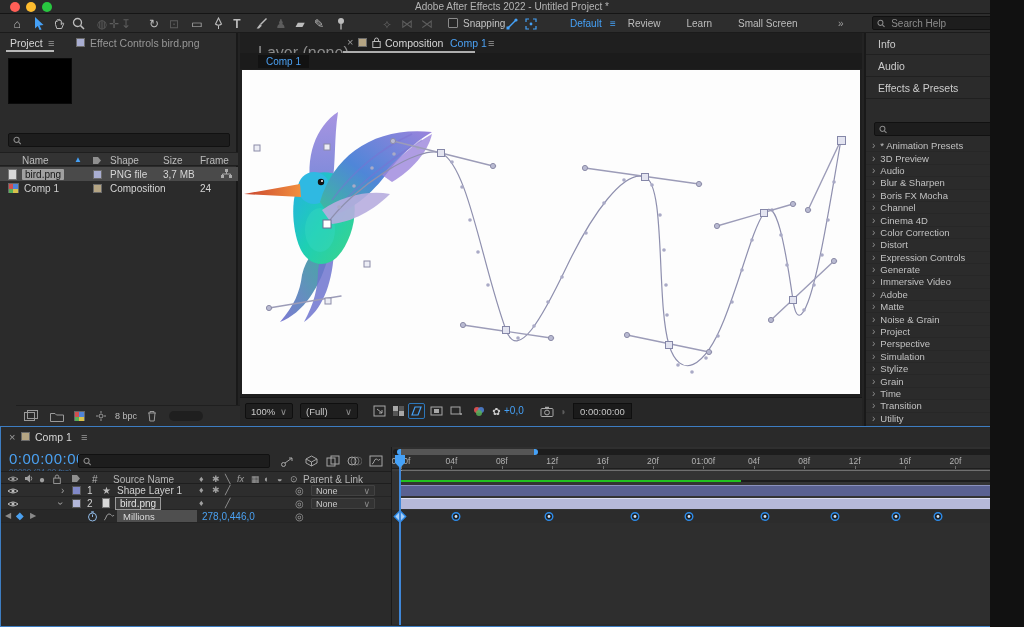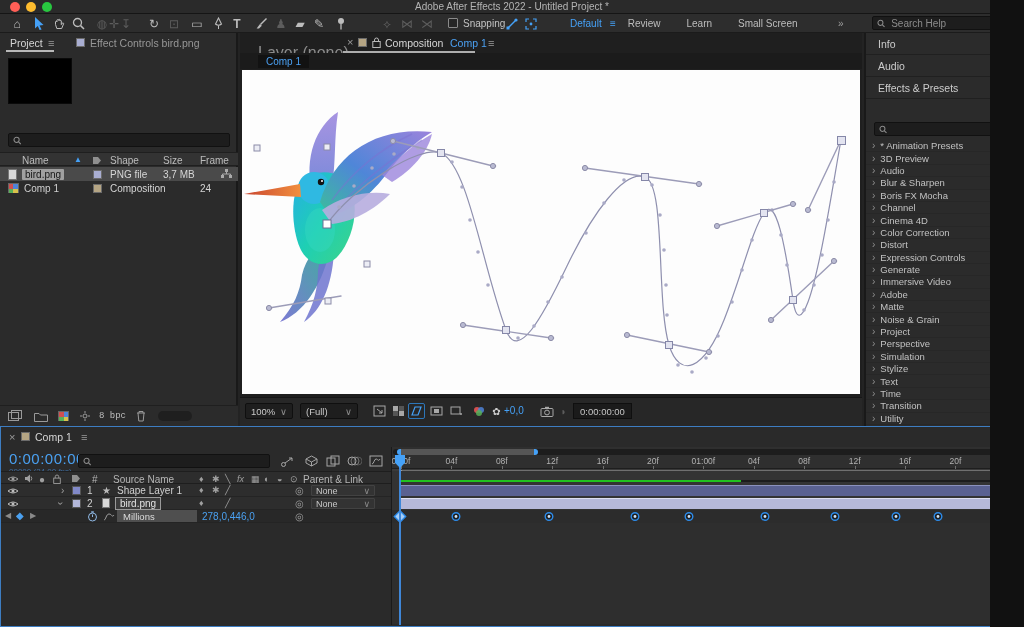--- a/index.html
+++ b/index.html
@@ -40,21 +40,21 @@
   .pj-tab-underline{position:absolute;left:6px;top:17px;width:48px;height:2px;background:#b9b9b9;}
   .thumb{position:absolute;left:8px;top:25px;width:64px;height:46px;background:#000;border:1px solid #0a0a0a;}
   .pj-info{position:absolute;left:84px;top:22px;line-height:12px;color:#c6c6c6;font-size:9.5px;}
   .pj-head{position:absolute;left:0;top:119px;width:238px;height:14px;background:#333;border-top:1px solid #1f1f1f;border-bottom:1px solid #1f1f1f;color:#bcbcbc;}
   .pj-row{position:absolute;left:0;width:238px;height:14px;display:flex;align-items:center;}
   .name-chip{background:#a0a0a0;color:#141414;padding:0 3px;border-radius:1px;}
   .pageico{display:inline-block;width:9px;height:11px;background:#d8d8d8;border:1px solid #777;position:relative;}
   .compico{display:inline-block;width:11px;height:10px;border:1px solid #666;background:
      linear-gradient(90deg,#d05050 50%,#4f84d8 50%);position:relative;}
   .compico:after{content:"";position:absolute;left:0;top:5px;width:100%;height:4px;background:linear-gradient(90deg,#58b058 50%,#d8c14b 50%);}
-  .pj-footer{position:absolute;left:0;top:372px;width:238px;height:21px;background:#2b2b2b;border-top:1px solid #1f1f1f;display:flex;align-items:center;font-family:Liberation Mono, monospace;}
+  .pj-footer{position:absolute;left:16px;top:372px;width:238px;height:21px;background:#2b2b2b;border-top:1px solid #1f1f1f;display:flex;align-items:center;}
   .pill{width:34px;height:10px;background:#1f1f1f;border-radius:5px;}
 
   
   #viewer{left:240px;top:33px;width:622px;height:393px;background:#1f1f1f;}
   .vw-underline{position:absolute;left:103px;top:18px;width:132px;height:2px;background:#aeaeae;}
   .crumbbar{position:absolute;left:0;top:20px;width:622px;height:16px;background:#1b1b1b;}
   .crumb{position:absolute;left:18px;top:2px;background:#121212;color:#4ba0f2;padding:1px 8px;font-size:10px;}
   .canvas{position:absolute;left:2px;top:37px;width:618px;height:324px;background:#fdfdfd;}
   .vw-footer{position:absolute;left:0;top:364px;width:622px;height:29px;background:#272727;border-top:1px solid #161616;}
   .dd{position:absolute;top:5px;height:16px;background:#1e1e1e;border:1px solid #0f0f0f;border-radius:2px;color:#c9c9c9;display:flex;align-items:center;justify-content:space-between;padding:0 5px;font-size:9.5px;}
@@ -564,21 +564,21 @@
         <div class="fx-row">
         <span class="chev">›</span>
         <span>Simulation</span>
       </div>
         <div class="fx-row">
         <span class="chev">›</span>
         <span>Stylize</span>
       </div>
         <div class="fx-row">
         <span class="chev">›</span>
-        <span>Text</span>
+        <span>Grain</span>
       </div>
         <div class="fx-row">
         <span class="chev">›</span>
         <span>Time</span>
       </div>
         <div class="fx-row">
         <span class="chev">›</span>
         <span>Transition</span>
       </div>
         <div class="fx-row">

